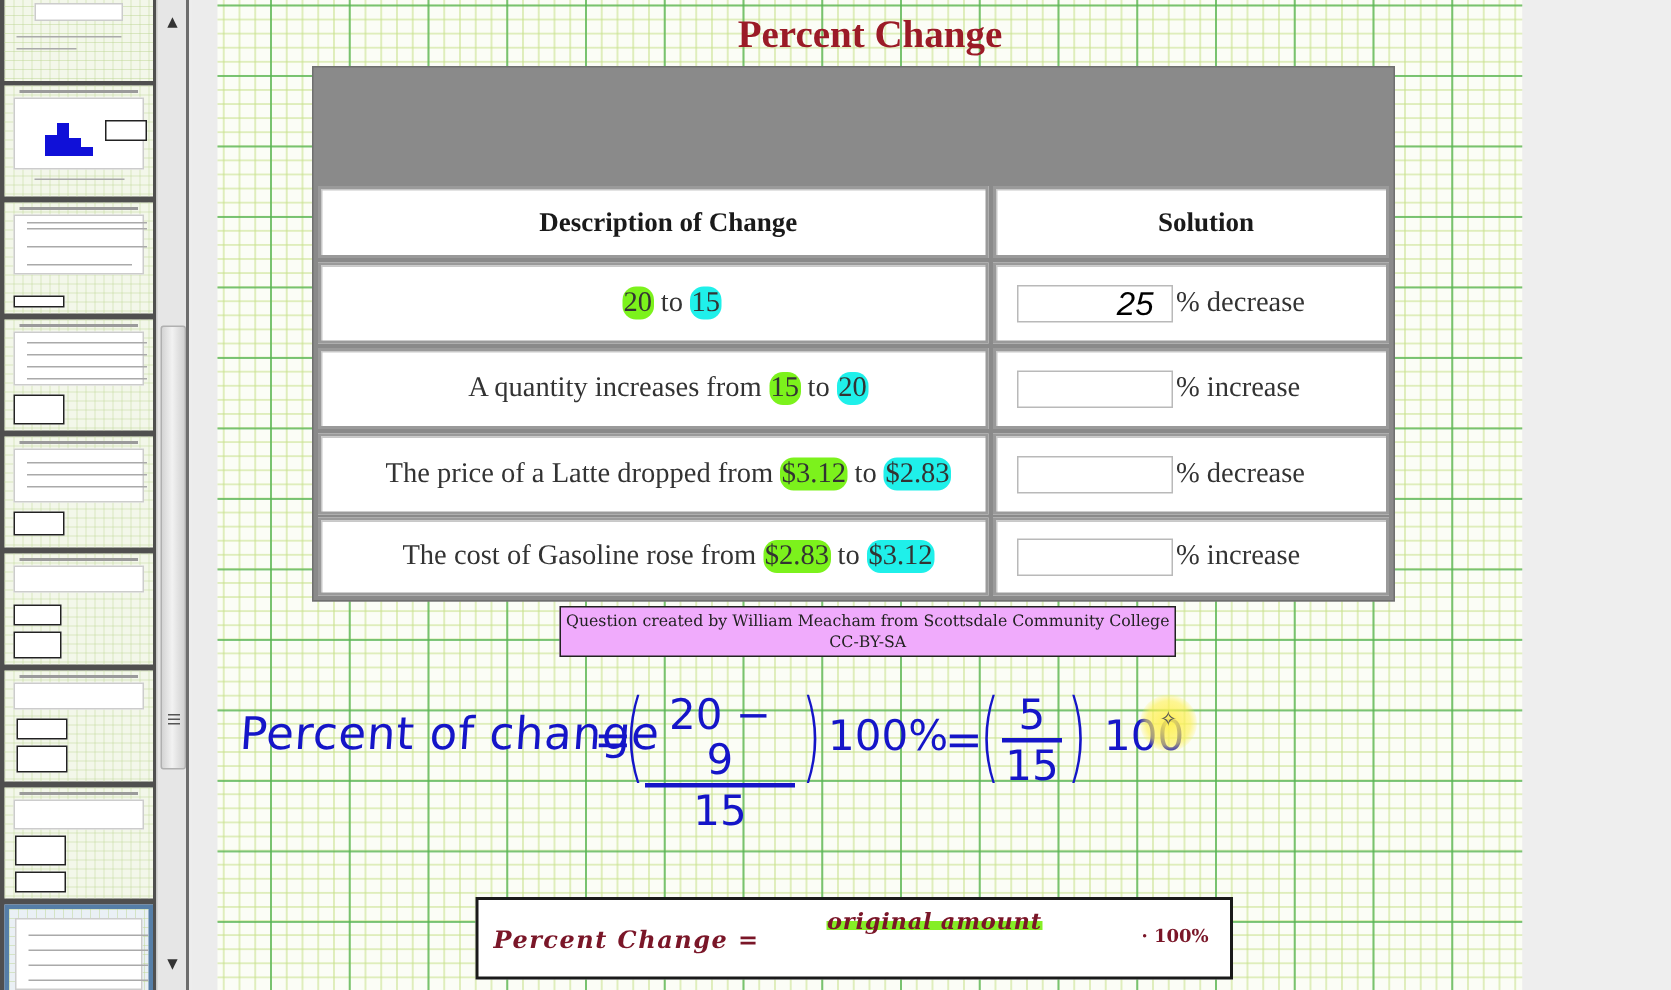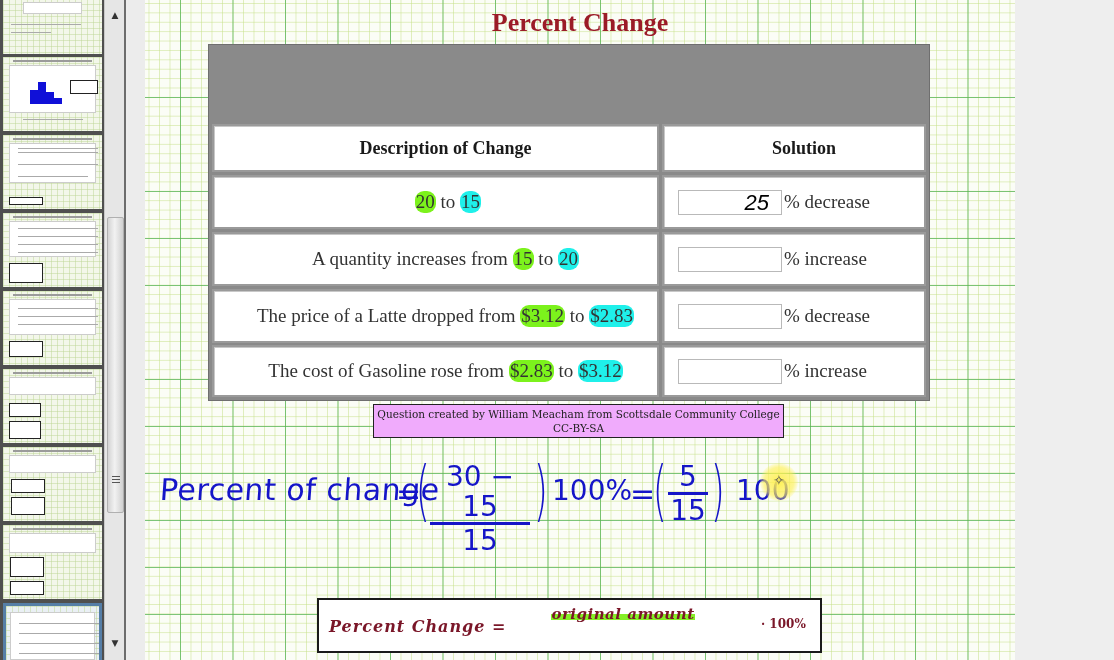--- a/index.html
+++ b/index.html
@@ -276,21 +276,21 @@
 <div id="credit-box">
   <div>Question created by William Meacham from Scottsdale Community College</div>
   <div>CC-BY-SA</div>
 </div>
 
 <div id="handwritten">
   <div id="hw-label">Percent of change</div>
   <div class="hw-eq" style="left:236px;top:14px;">=</div>
   <div class="hw-paren" style="left:250px;">(</div>
   <div class="hw-frac" style="left:270px;top:0px;width:100px;">
-    <span class="num">30 − 15</span>
+    <span class="num">20 − 9</span>
     <span class="den">15</span>
   </div>
   <div class="hw-paren" style="left:368px;">)</div>
   <div class="hw-text" style="left:392px;top:12px;">100%</div>
   <div class="hw-eq" style="left:470px;top:14px;">=</div>
   <div class="hw-paren" style="left:487px;">(</div>
   <div class="hw-frac" style="left:508px;top:0px;width:40px;">
     <span class="num">5</span>
     <span class="den">15</span>
   </div>

